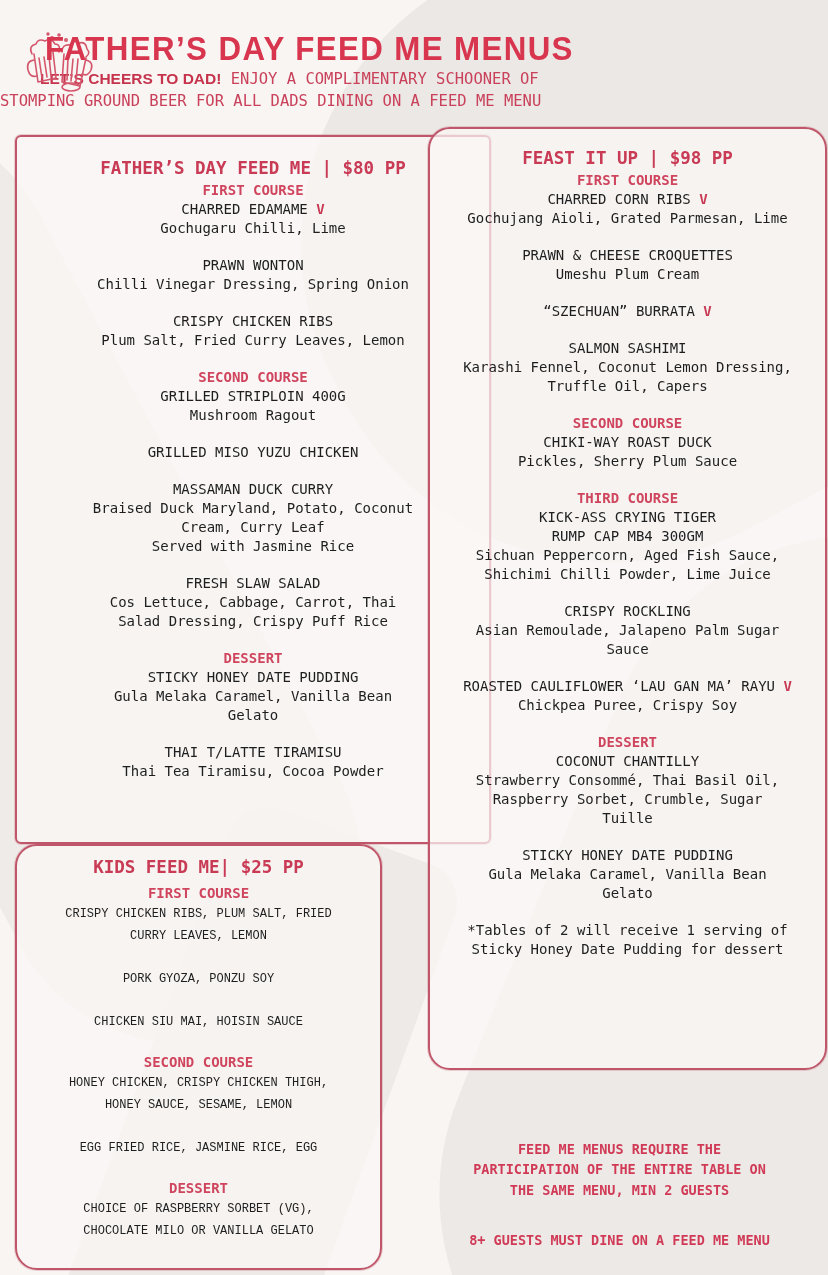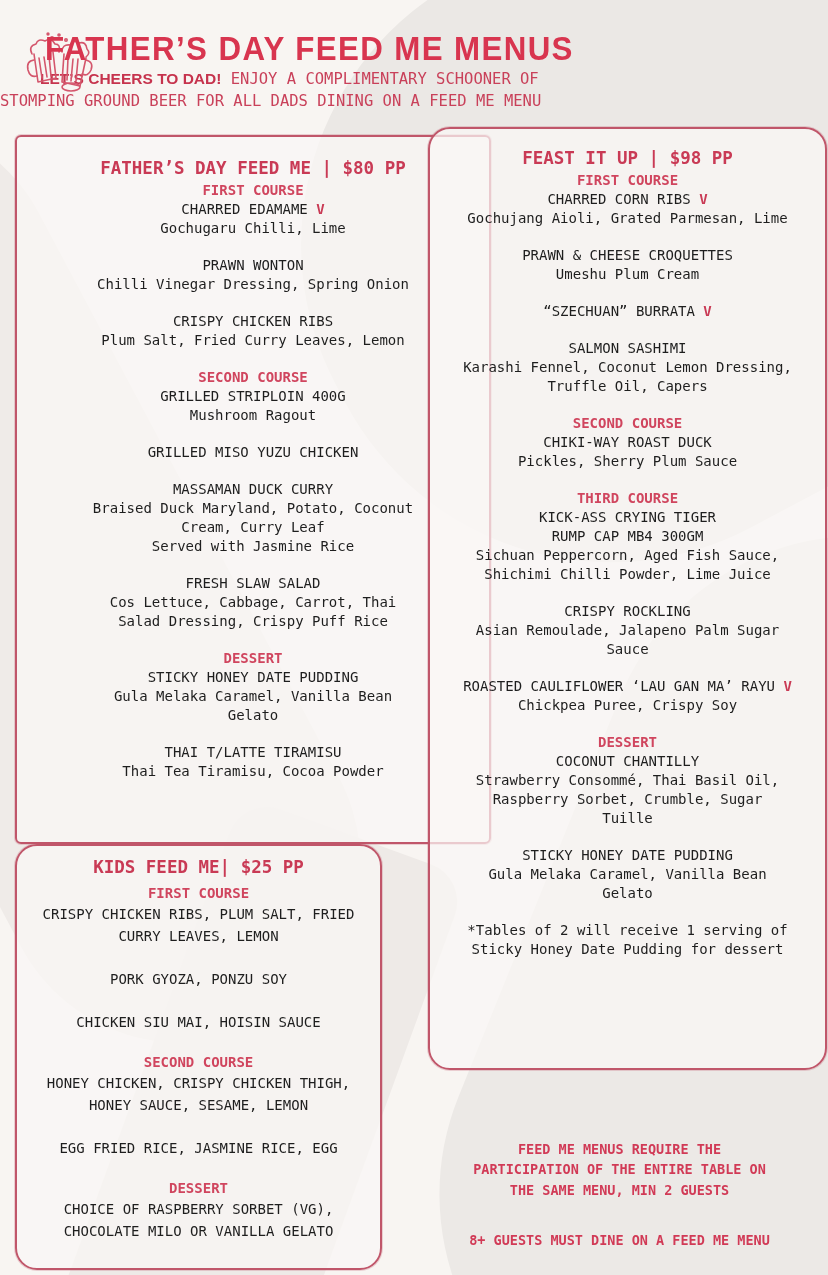--- a/index.html
+++ b/index.html
@@ -69,21 +69,21 @@
     line-height: 19px;
     margin-top: 2px;
   }
   .course.gap { margin-top: 18px; }
   .dish { margin-top: 0; }
   .dish + .dish { margin-top: 18px; }
   .dish-name { font-size: 14px; line-height: 19px; color: #1e1e1e; }
   .dish-desc { font-size: 14px; line-height: 19px; color: #1e1e1e; white-space: pre-line; }
   .veg { color: #c93a55; font-weight: bold; }
 
-  .kids .dish-name { font-size: 14px; line-height: 22px; white-space: pre-line; }
+  .kids .dish-name { font-size: 12px; line-height: 22px; white-space: pre-line; font-family: Liberation Mono, monospace; }
   .kids .dish + .dish { margin-top: 21px; }
 
   .note { font-size: 14px; line-height: 19px; margin-top: 18px; white-space: pre-line; }
 
   .footnote {
     position: absolute; left: 420px; top: 1118px; width: 399px;
     text-align: center;
     font-weight: bold; font-size: 13.5px; line-height: 20.5px;
     color: #d13a56;
     white-space: pre-line;

